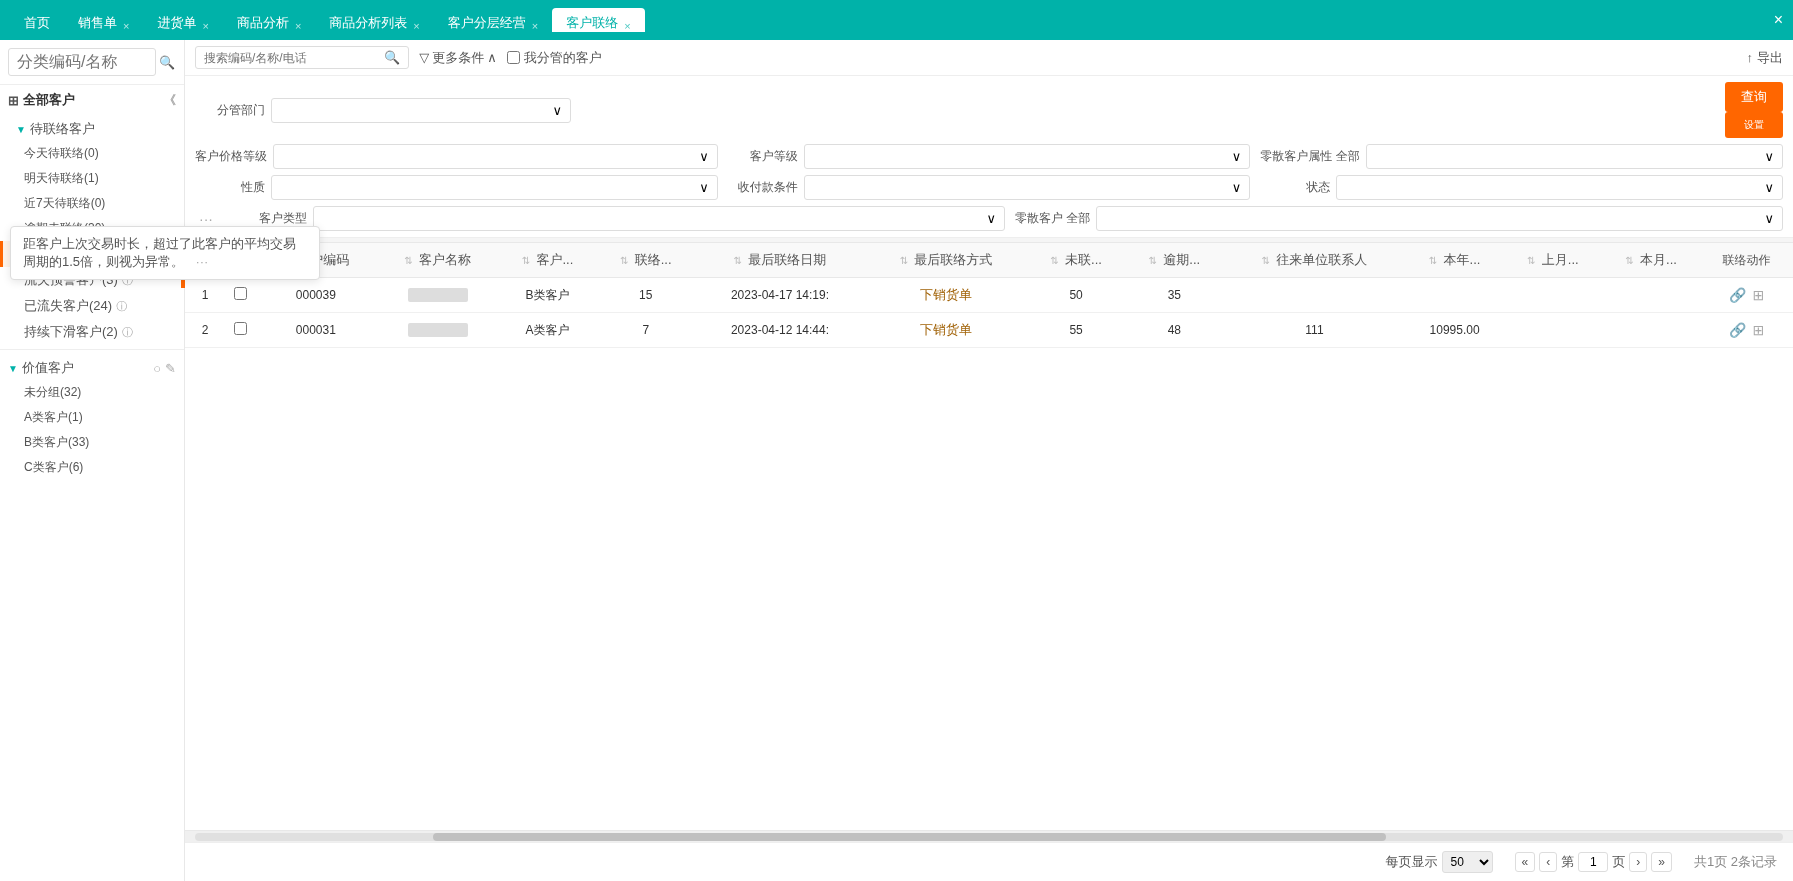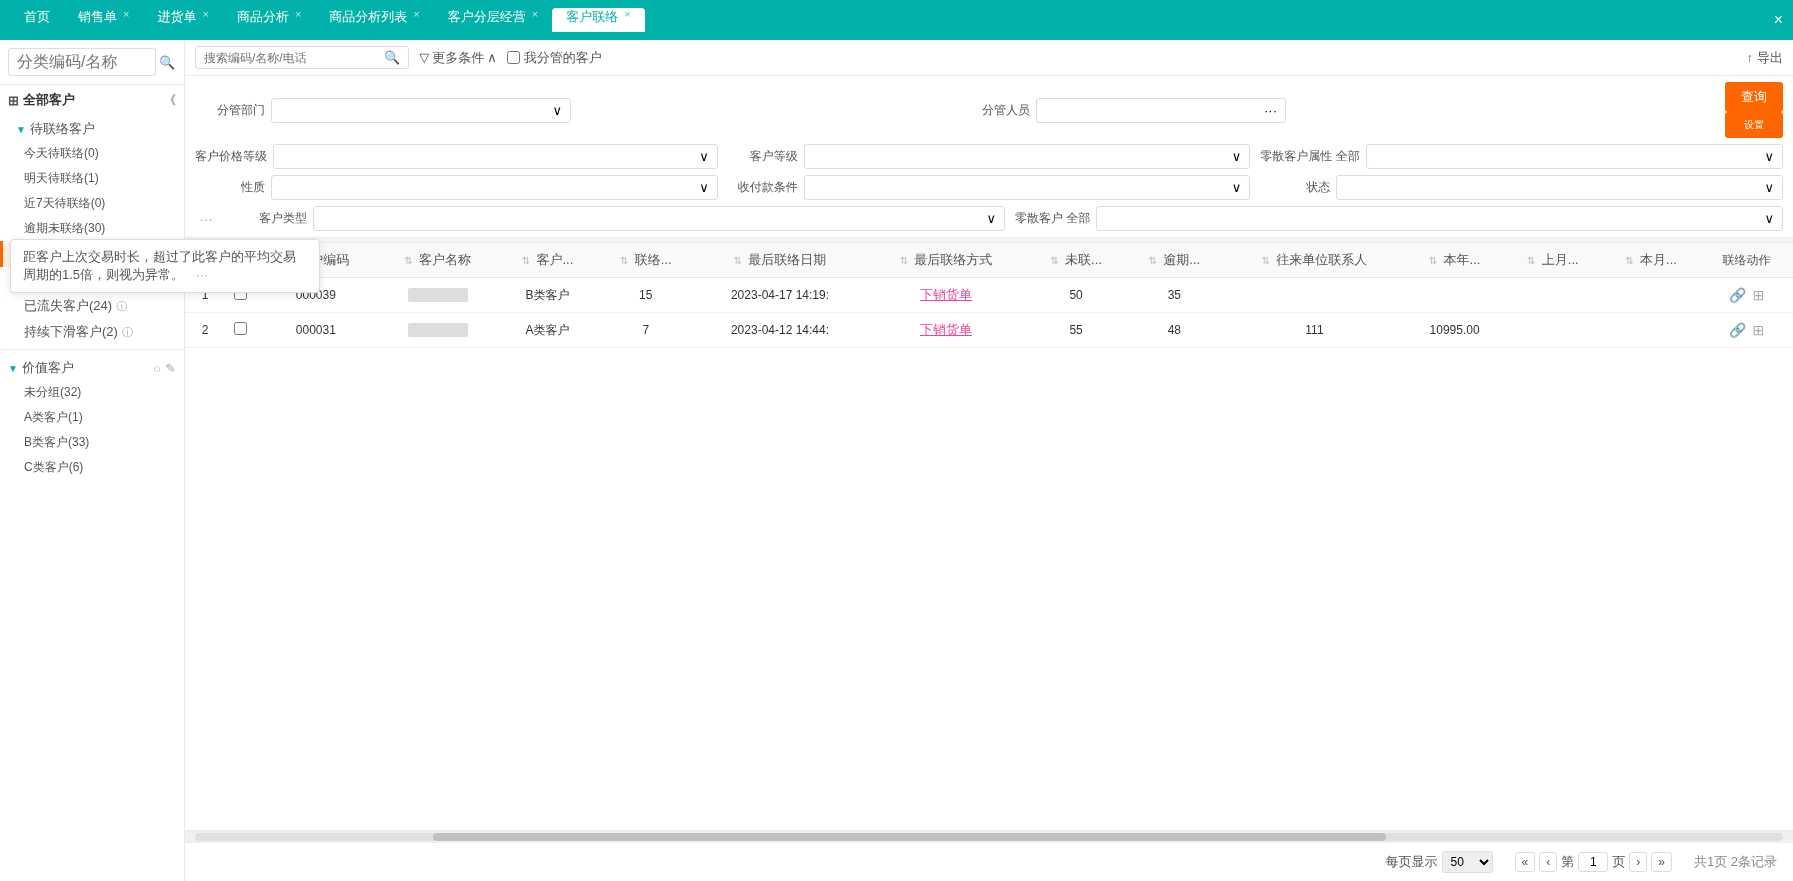--- a/index.html
+++ b/index.html
@@ -12,21 +12,21 @@
       display: flex;
       align-items: center;
       padding: 0 10px;
       color: white;
       position: relative;
     }
     .top-nav .nav-item {
       padding: 0 14px;
       height: 24px;
       display: flex;
-      align-items: flex-start;
+      align-items: flex-end;
       cursor: pointer;
       color: white;
       font-size: 13px;
       white-space: nowrap;
     }
     .top-nav .nav-item.active {
       background: white;
       color: #00b2a9;
       border-radius: 4px 4px 0 0;
     }
@@ -144,21 +144,21 @@
       margin-left: auto;
       display: flex;
       gap: 4px;
       color: #aaa;
     }
 
     
     .tooltip-box {
       position: absolute;
       left: 10px;
-      top: 239px;
+      top: 226px;
       background: white;
       border: 1px solid #ddd;
       border-radius: 4px;
       padding: 8px 12px;
       font-size: 12px;
       color: #555;
       max-width: 310px;
       z-index: 100;
       box-shadow: 0 2px 8px rgba(0,0,0,0.1);
     }
@@ -337,22 +337,21 @@
       border-bottom: 1px solid #f0f0f0;
       padding: 8px 6px;
       font-size: 12px;
       color: #333;
       text-align: center;
       white-space: nowrap;
     }
     .data-table .settings-col { width: 40px; }
     .data-table .checkbox-col { width: 30px; }
     .link-text {
-      color: #ec4899;
-      text-decoration: underline;
+      color: #a16207;
       cursor: pointer;
     }
     .action-icons {
       display: flex;
       gap: 6px;
       justify-content: center;
     }
     .action-icon {
       color: #aaa;
       cursor: pointer;
@@ -568,26 +567,20 @@
       </div>
     </div>
 
     <div class="advanced-filters">
 
       <div class="filter-row">
         <div class="filter-item">
           <label>分管部门</label>
           <div class="filter-select" style="max-width: 300px; min-width:200px;">
             <span style="margin-left:auto;">∨</span>
-          </div>
-        </div>
-        <div class="filter-item">
-          <label>分管人员</label>
-          <div class="filter-select" style="max-width:250px; min-width:150px;">
-            <span style="margin-left:auto;">···</span>
           </div>
         </div>
         <div class="btn-group">
           <button class="query-btn">查询</button>
           <button class="settings-btn">设置</button>
         </div>
       </div>
 
       <div class="filter-row">
         <div class="filter-item">

